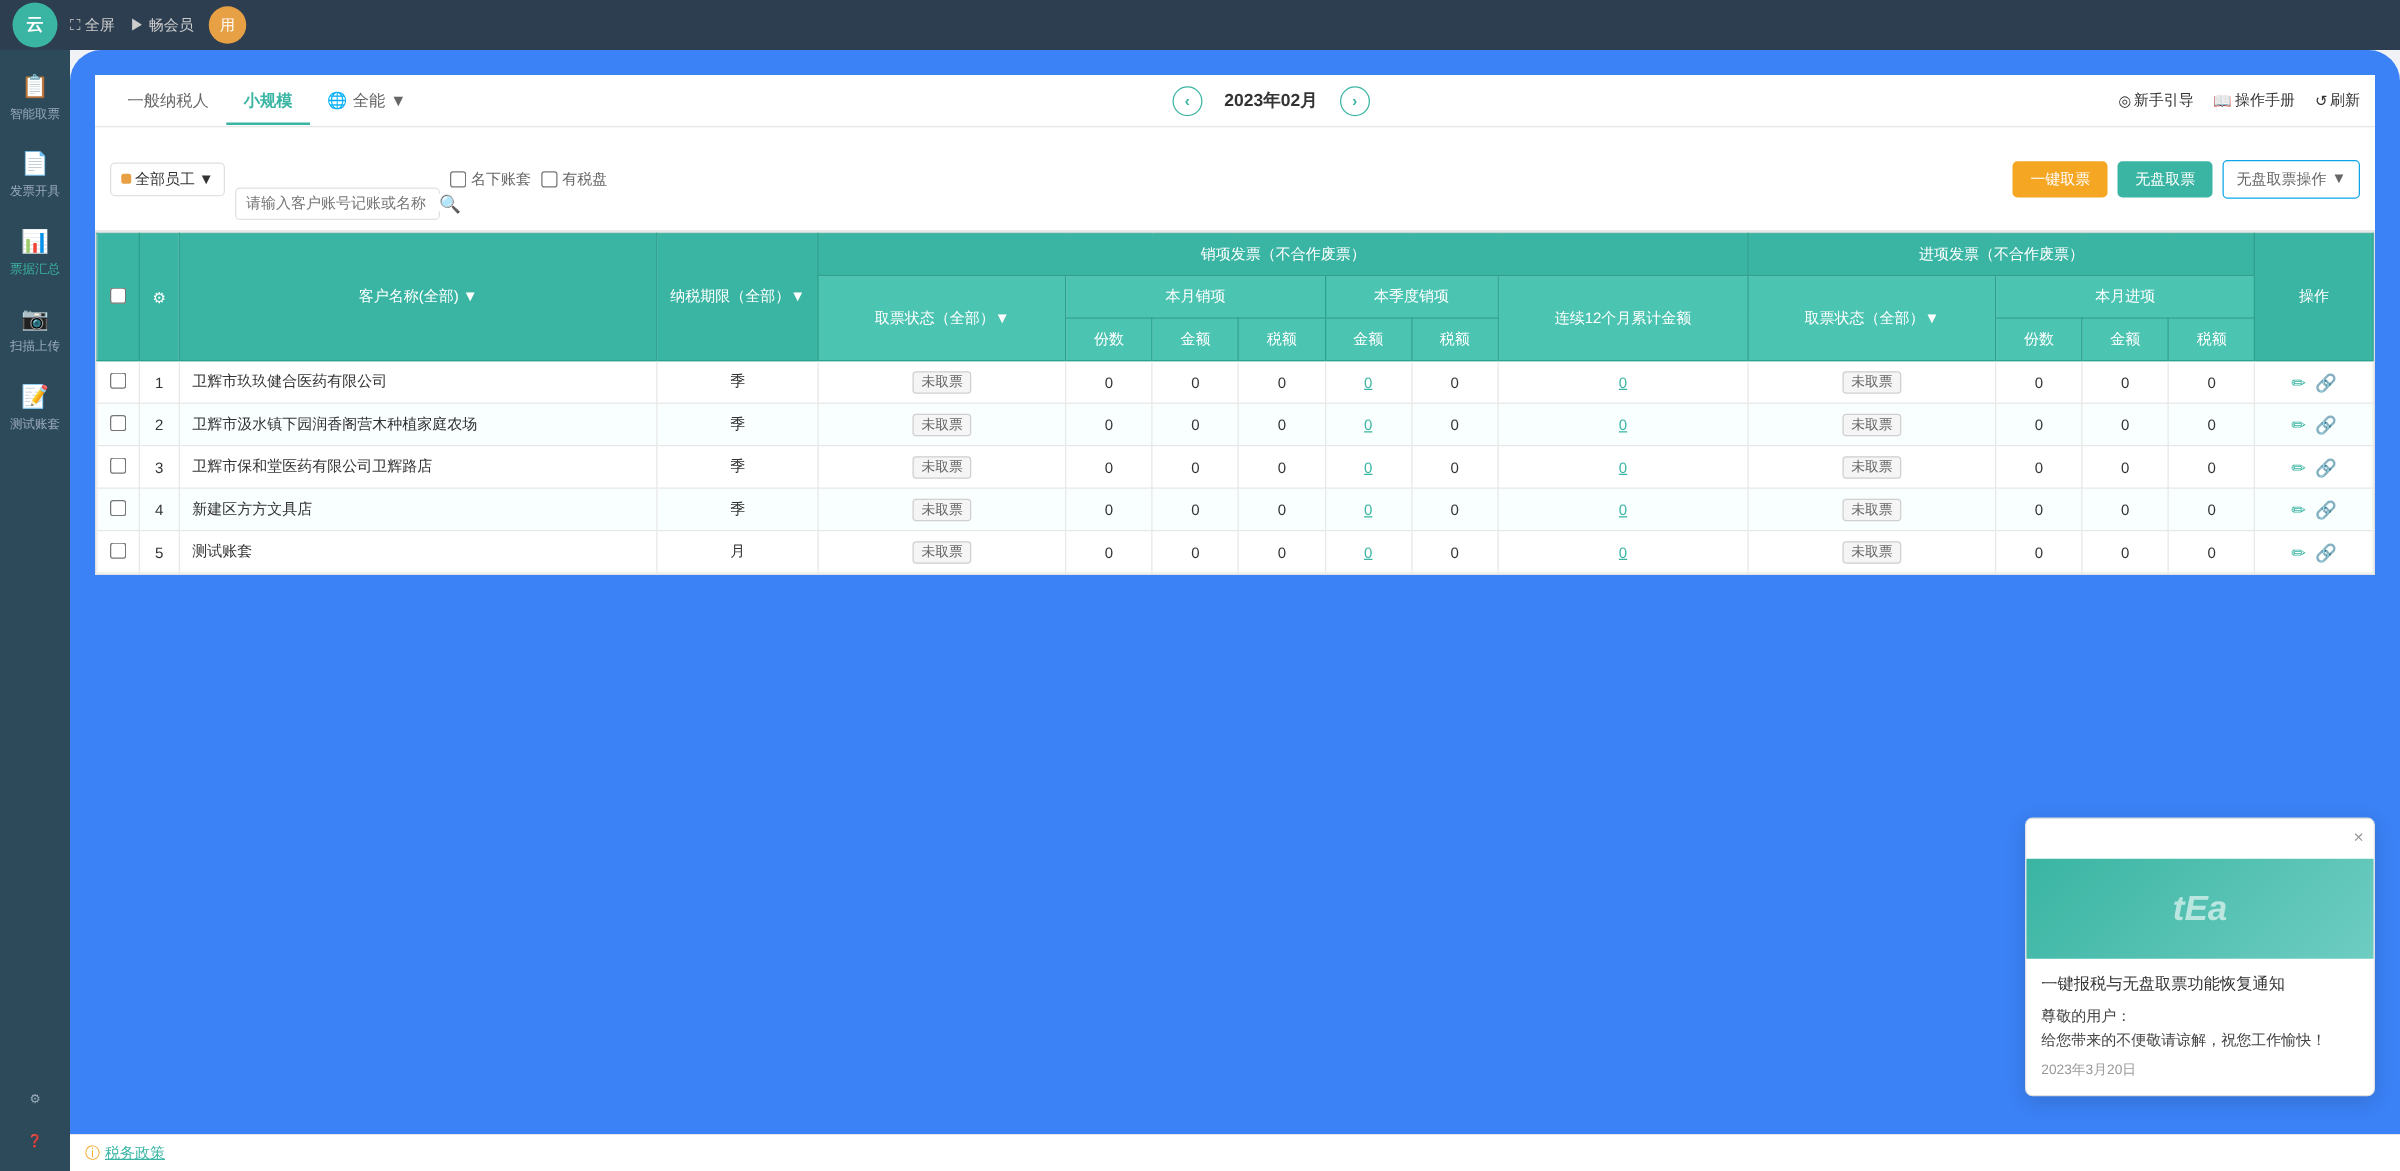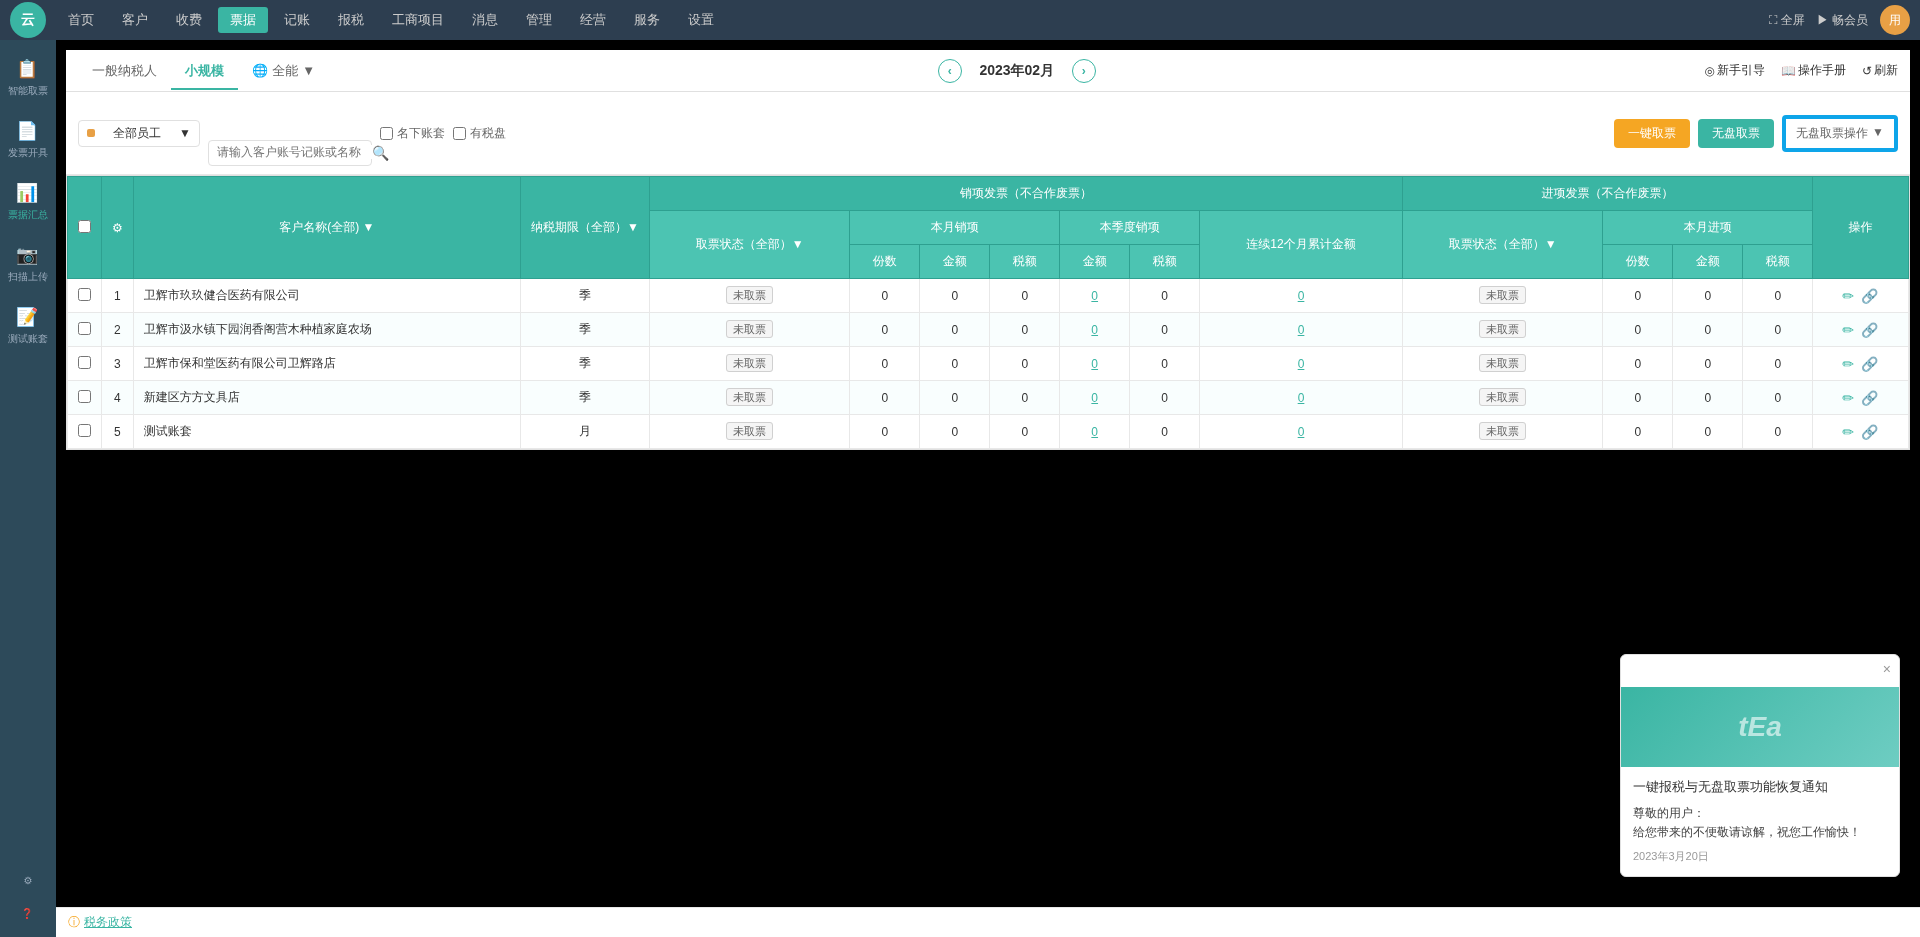--- a/index.html
+++ b/index.html
@@ -79,23 +79,24 @@
     .sidebar-bottom {
       margin-top: auto;
       display: flex; flex-direction: column; align-items: center;
       gap: 6px; padding-bottom: 10px;
     }
 
     
     .main-content {
       margin-top: 40px;
       margin-left: 56px;
-      padding: 10px;
+      padding: 20px;
       min-height: calc(100vh - 40px);
-      background: #000000;
+      background: #3b82f6;
+      border-radius: 25px;
     }
     .tab-item {
       padding: 8px 14px;
       cursor: pointer;
       color: #666;
       font-size: 13px;
       border-bottom: 2px solid transparent;
       margin-bottom: -2px;
       display: flex; align-items: center; gap: 4px;
     }
@@ -129,21 +130,21 @@
     .toolbar-right { display: flex; align-items: center; gap: 8px; }
 
     .select-box {
       display: flex; align-items: center;
       border: 1px solid #e0e0e0;
       border-radius: 4px;
       padding: 4px 8px;
       background: #fff;
       cursor: pointer;
       font-size: 12px;
-      gap: 18px;
+      gap: 3px;
       color: #333;
     }
     .select-box .dot { width: 8px; height: 8px; background: #e8a045; border-radius: 2px; }
 
     .search-input {
       display: flex; align-items: flex-start;
       border: 1px solid #e0e0e0;
       border-radius: 4px;
       padding: 4px 8px;
       background: #fff;
@@ -181,21 +182,21 @@
       border-radius: 4px;
       padding: 6px 14px;
       cursor: pointer;
       font-size: 12px;
       white-space: nowrap;
     }
 
     .btn-outline {
       background: #fff;
       color: #666;
-      border: 4px solid #0ea5e9;
+      border: 1px solid #0ea5e9;
       border-radius: 4px;
       padding: 6px 10px;
       cursor: pointer;
       font-size: 12px;
       display: flex; align-items: flex-start; gap: 4px;
       white-space: nowrap;
     }
 
     
     .table-container {
@@ -312,34 +313,20 @@
       background: #fff;
       margin: 0;
     }
   </style>
 </head>
 <body>
 
 <div class="top-nav">
   <div class="logo">
     <span>云</span>
-  </div>
-  <div class="nav-items">
-    <span class="nav-item">首页</span>
-    <span class="nav-item">客户</span>
-    <span class="nav-item">收费</span>
-    <span class="nav-item active">票据</span>
-    <span class="nav-item">记账</span>
-    <span class="nav-item">报税</span>
-    <span class="nav-item">工商项目</span>
-    <span class="nav-item">消息</span>
-    <span class="nav-item">管理</span>
-    <span class="nav-item">经营</span>
-    <span class="nav-item">服务</span>
-    <span class="nav-item">设置</span>
   </div>
   <div class="nav-right">
     <span>⛶ <span>全屏</span></span>
     <span>▶ <span>畅会员</span></span>
     <div class="avatar">用</div>
   </div>
 </div>
 
 <div class="sidebar">
   <div class="sidebar-item">

